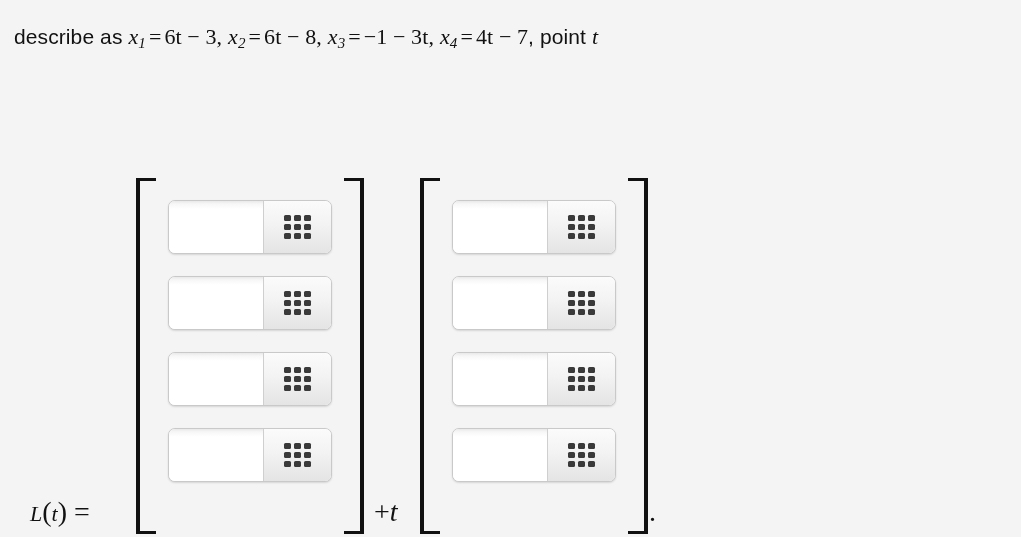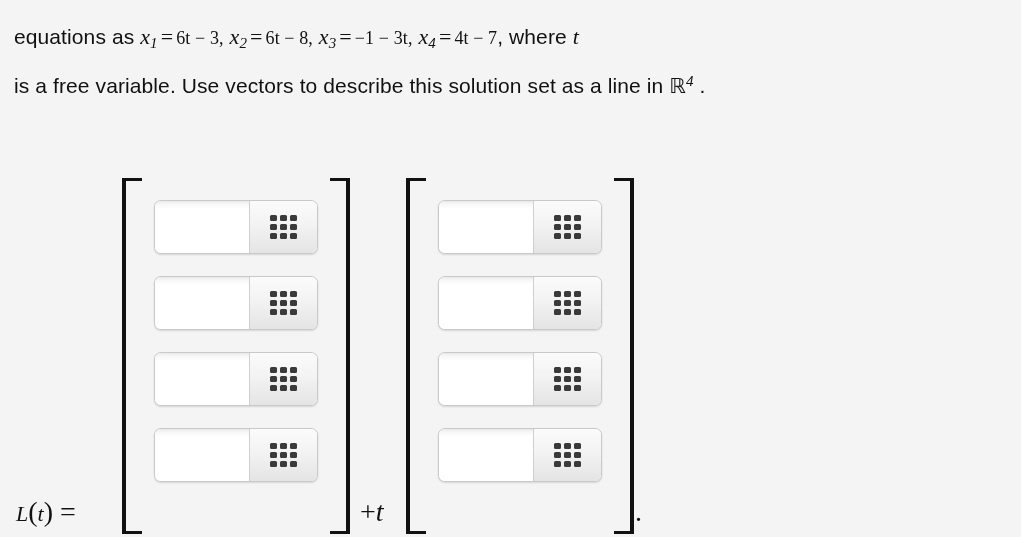--- a/index.html
+++ b/index.html
@@ -30,21 +30,21 @@
     white-space: nowrap;
   }
   .mi {
     font-family: "Liberation Serif", serif;
     font-style: italic;
     font-size: 22px;
   }
   .mn {
     font-family: "Liberation Serif", serif;
     font-style: normal;
-    font-size: 18px;
+    font-size: 22px;
   }
   .mo {
     font-family: "Liberation Serif", serif;
     font-style: normal;
     font-size: 22px;
     padding: 0 3px;
   }
   .sub {
     font-family: "Liberation Serif", serif;
     font-style: italic;
@@ -59,21 +59,21 @@
   }
   .bbR {
     font-family: "DejaVu Sans", sans-serif;
     font-size: 21px;
     font-style: normal;
   }
 
   
   #answer-area {
     position: absolute;
-    left: 2px;
+    left: 16px;
     top: 160px;
     width: 862px;
     height: 377px;
   }
 
   #lhs-label {
     position: absolute;
     left: 14px;
     top: 336px;
     font-family: "Liberation Serif", serif;
@@ -198,33 +198,28 @@
     background: #3a3a3a;
     border-radius: 1.5px;
   }
 </style>
 </head>
 <body>
 
 <div id="problem-statement">
 
   <div class="ln">
-    <span>equations as</span>
+    <span>describe as</span>
     <span><span class="mi">x</span><span class="sub">1</span><span class="mo">=</span><span class="mn">6t − 3</span></span><span class="mn">,</span>
     <span><span class="mi">x</span><span class="sub">2</span><span class="mo">=</span><span class="mn">6t − 8</span></span><span class="mn">,</span>
     <span><span class="mi">x</span><span class="sub">3</span><span class="mo">=</span><span class="mn">−1 − 3t</span></span><span class="mn">,</span>
-    <span><span class="mi">x</span><span class="sub">4</span><span class="mo">=</span><span class="mn">4t − 7</span></span><span>, where</span>
+    <span><span class="mi">x</span><span class="sub">4</span><span class="mo">=</span><span class="mn">4t − 7</span></span><span>, point</span>
     <span class="mi">t</span>
   </div>
 
-  <div class="ln">
-    <span>is a free variable. Use vectors to describe this solution set as a line in</span>
-    <span class="bbR">ℝ</span><span class="sup">4</span>
-    <span>.</span>
-  </div>
 </div>
 
 <div id="answer-area">
 
   <div id="lhs-label"><span class="mi">L</span><span class="op">(</span><span class="mi">t</span><span class="op">)</span> <span class="op">=</span></div>
 
   <div class="vector-block col1">
     <div class="bracket left"></div>
     <div class="bracket right"></div>
     <div class="cells">

